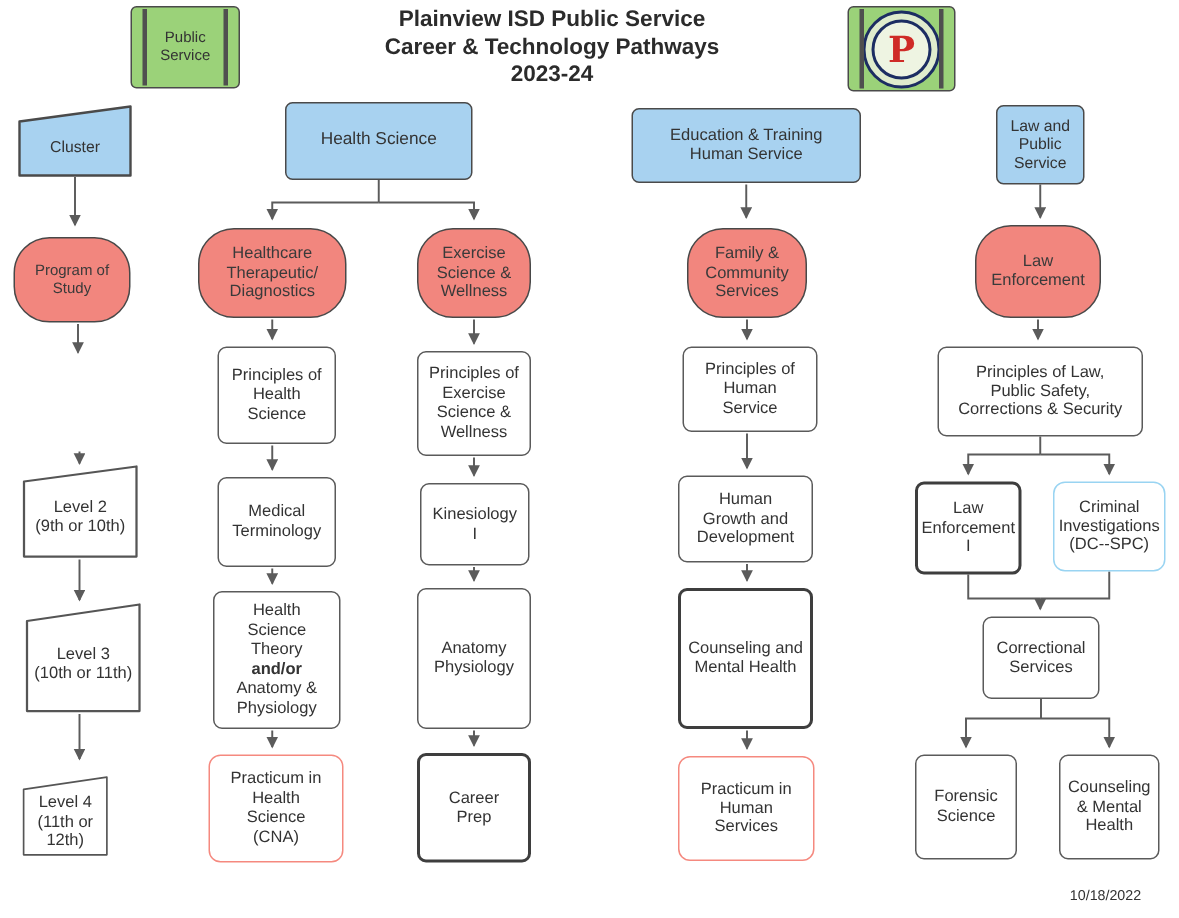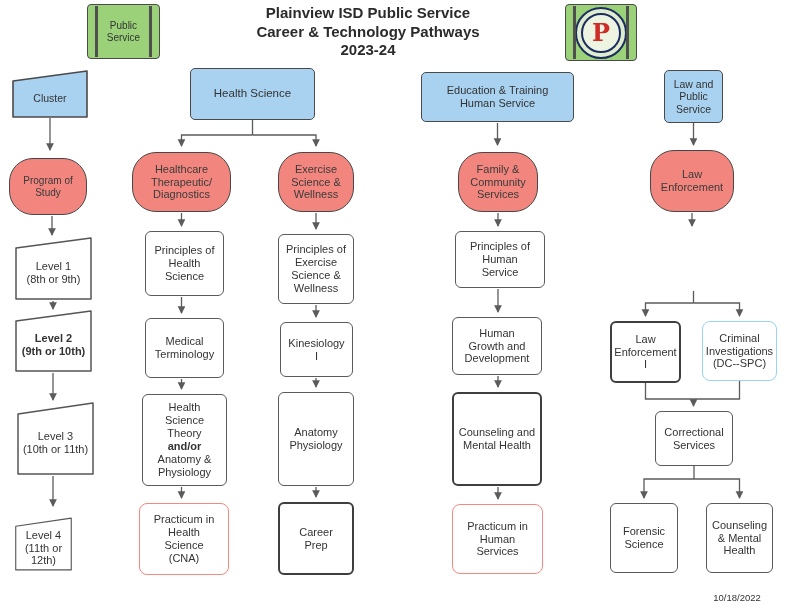--- a/index.html
+++ b/index.html
@@ -147,28 +147,21 @@
   <div class="node oval" style="left:458px;top:152px;width:80px;height:60px;">
     <span>Family &amp;
 Community
 Services</span>
   </div>
   <div class="node oval" style="left:650px;top:150px;width:84px;height:62px;">
     <span>Law
 Enforcement</span>
   </div>
 
-  <div class="card" style="left:15px;top:237px;width:77px;height:63px;">
-    <svg viewBox="0 0 77 63">
-        <polygon points="1,11 76,1 76,62 1,62" fill="#ffffff" stroke="#555" stroke-width="1.5" stroke-linejoin="round"></polygon>
-      </svg>
-    <span class="card-label">Level 1
-(8th or 9th)</span>
-  </div>
-  <div class="card" style="left:15px;top:310px;width:77px;height:62px;font-weight:bold;">
+  <div class="card" style="left:15px;top:310px;width:77px;height:62px;">
     <svg viewBox="0 0 77 62">
         <polygon points="1,11 76,1 76,61 1,61" fill="#ffffff" stroke="#555" stroke-width="1.5" stroke-linejoin="round"></polygon>
       </svg>
     <span class="card-label">Level 2
 (9th or 10th)</span>
   </div>
   <div class="card" style="left:15px;top:402px;width:81px;height:73px;">
     <svg viewBox="0 0 77 73">
         <polygon points="1,12 76,1 76,72 1,72" fill="#ffffff" stroke="#555" stroke-width="1.5" stroke-linejoin="round"></polygon>
       </svg>
@@ -239,20 +232,25 @@
   <div class="node course dark" style="left:452px;top:392px;width:90px;height:94px;">
     <span>Counseling and
 Mental Health</span>
   </div>
   <div class="node course salmonb" style="left:452px;top:504px;width:91px;height:70px;">
     <span>Practicum in
 Human
 Services</span>
   </div>
 
+  <div class="node course" style="left:625px;top:231px;width:137px;height:60px;">
+    <span>Principles of Law,
+Public Safety,
+Corrections &amp; Security</span>
+  </div>
   <div class="node course dark" style="left:610px;top:321px;width:71px;height:62px;">
     <span>Law
 Enforcement
 I</span>
   </div>
   <div class="node course blueb" style="left:702px;top:321px;width:75px;height:60px;">
     <span>Criminal
 Investigations
 (DC--SPC)</span>
   </div>

